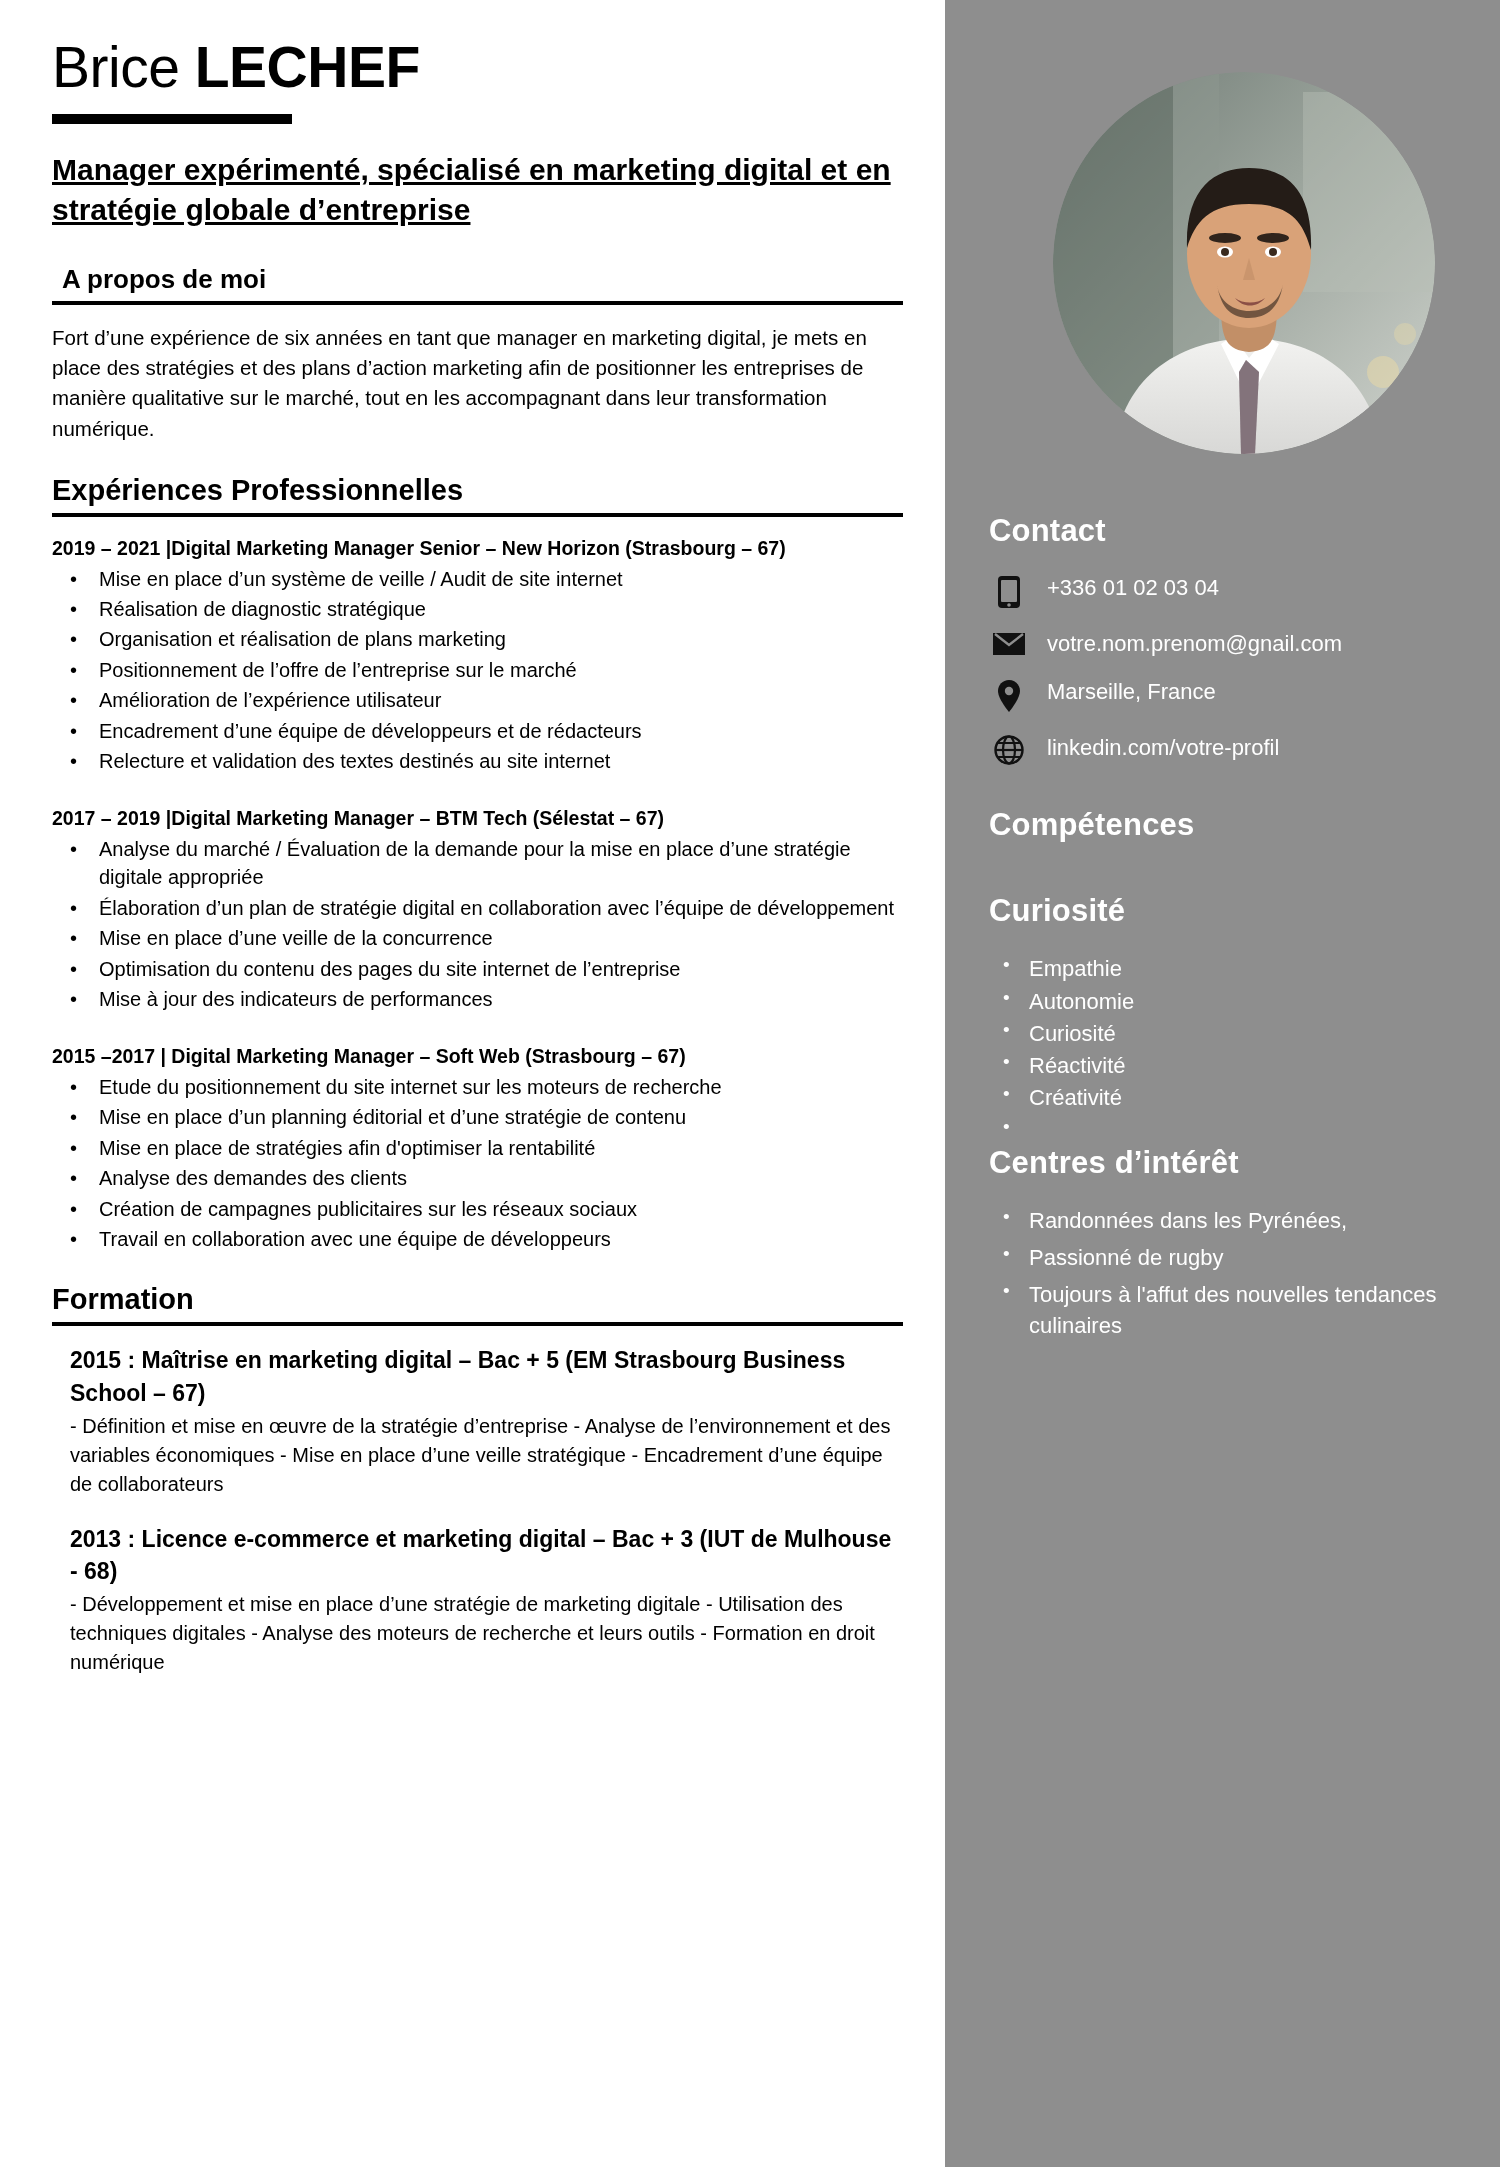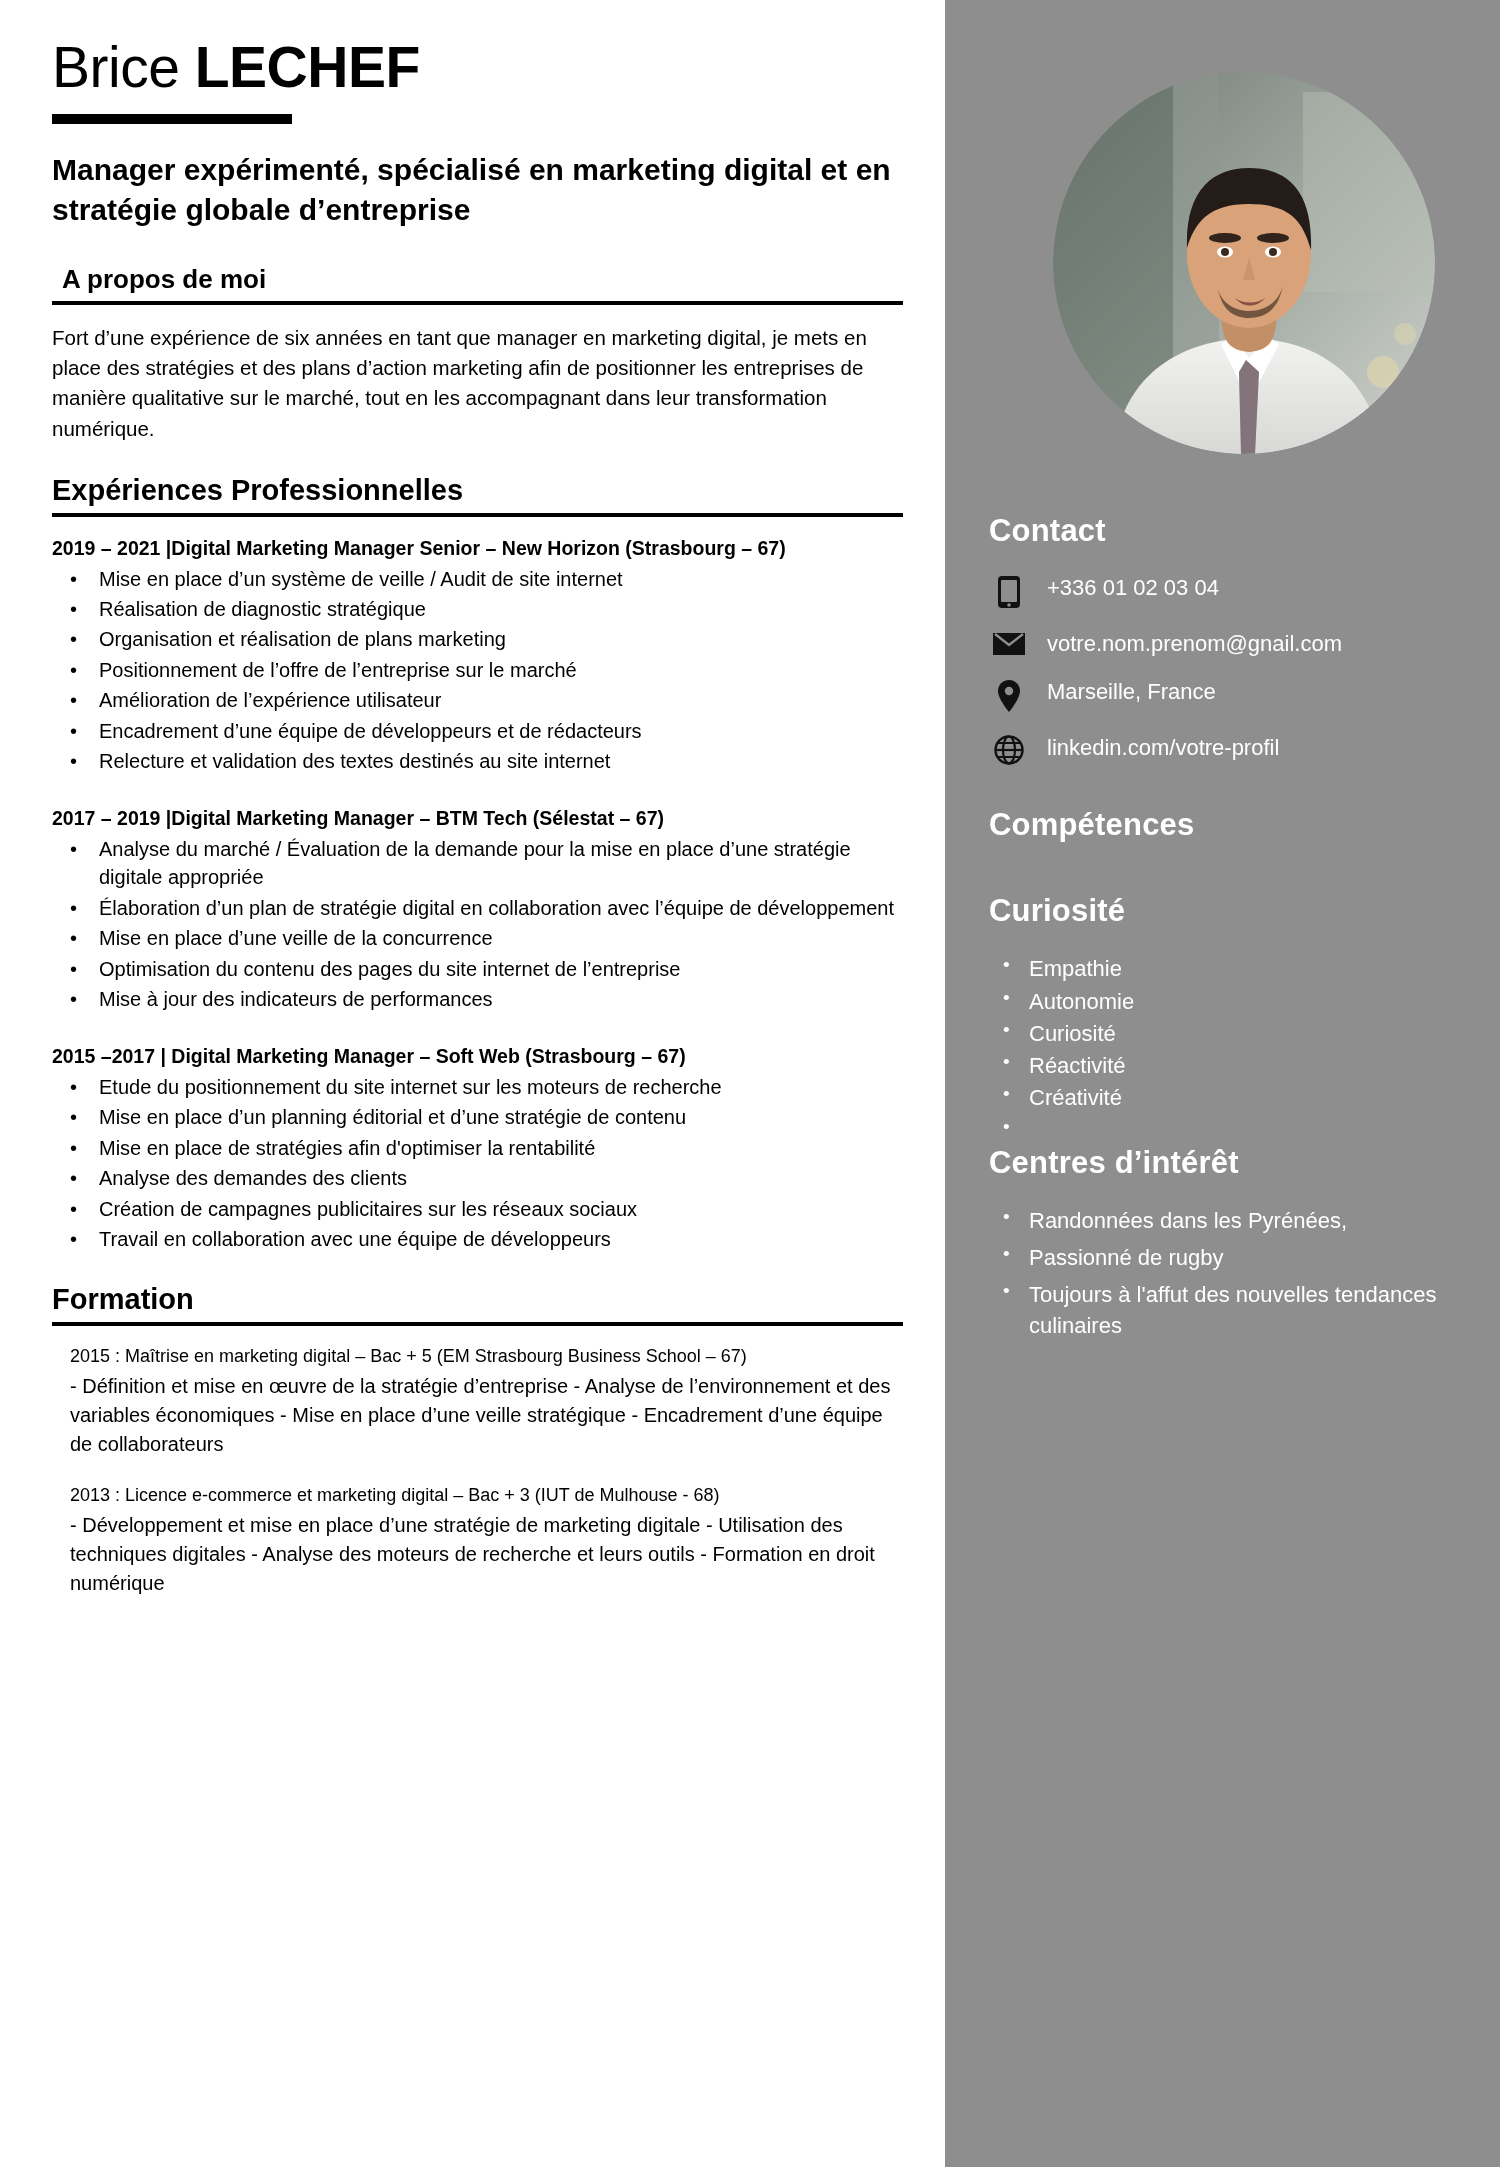--- a/index.html
+++ b/index.html
@@ -45,20 +45,21 @@
     background: #000;
     margin: 16px 0 26px 0;
   }
 
   .headline {
     font-size: 30px;
     font-weight: 700;
     line-height: 1.33;
     margin: 10px 0 34px 0;
     max-width: 850px;
+    text-decoration: underline;
   }
 
   
   .sec-h {
     font-size: 29px;
     font-weight: 700;
     margin: 0 0 6px 0;
   }
   .sec-h.small {
     font-size: 26px;
@@ -102,22 +103,22 @@
   ul.job-bullets li::before {
     content: "\2022";
     position: absolute;
     left: 18px;
     top: 0;
     font-size: 20px;
   }
 
   .edu { margin: 0 0 24px 0; padding-left: 18px; }
   .edu-title {
-    font-size: 18px;
-    font-weight: 400;
+    font-size: 23px;
+    font-weight: 700;
     line-height: 1.42;
     margin: 0 0 2px 0;
     max-width: 840px;
   }
   .edu-desc {
     font-size: 20px;
     line-height: 1.45;
     margin: 0;
     max-width: 855px;
   }

